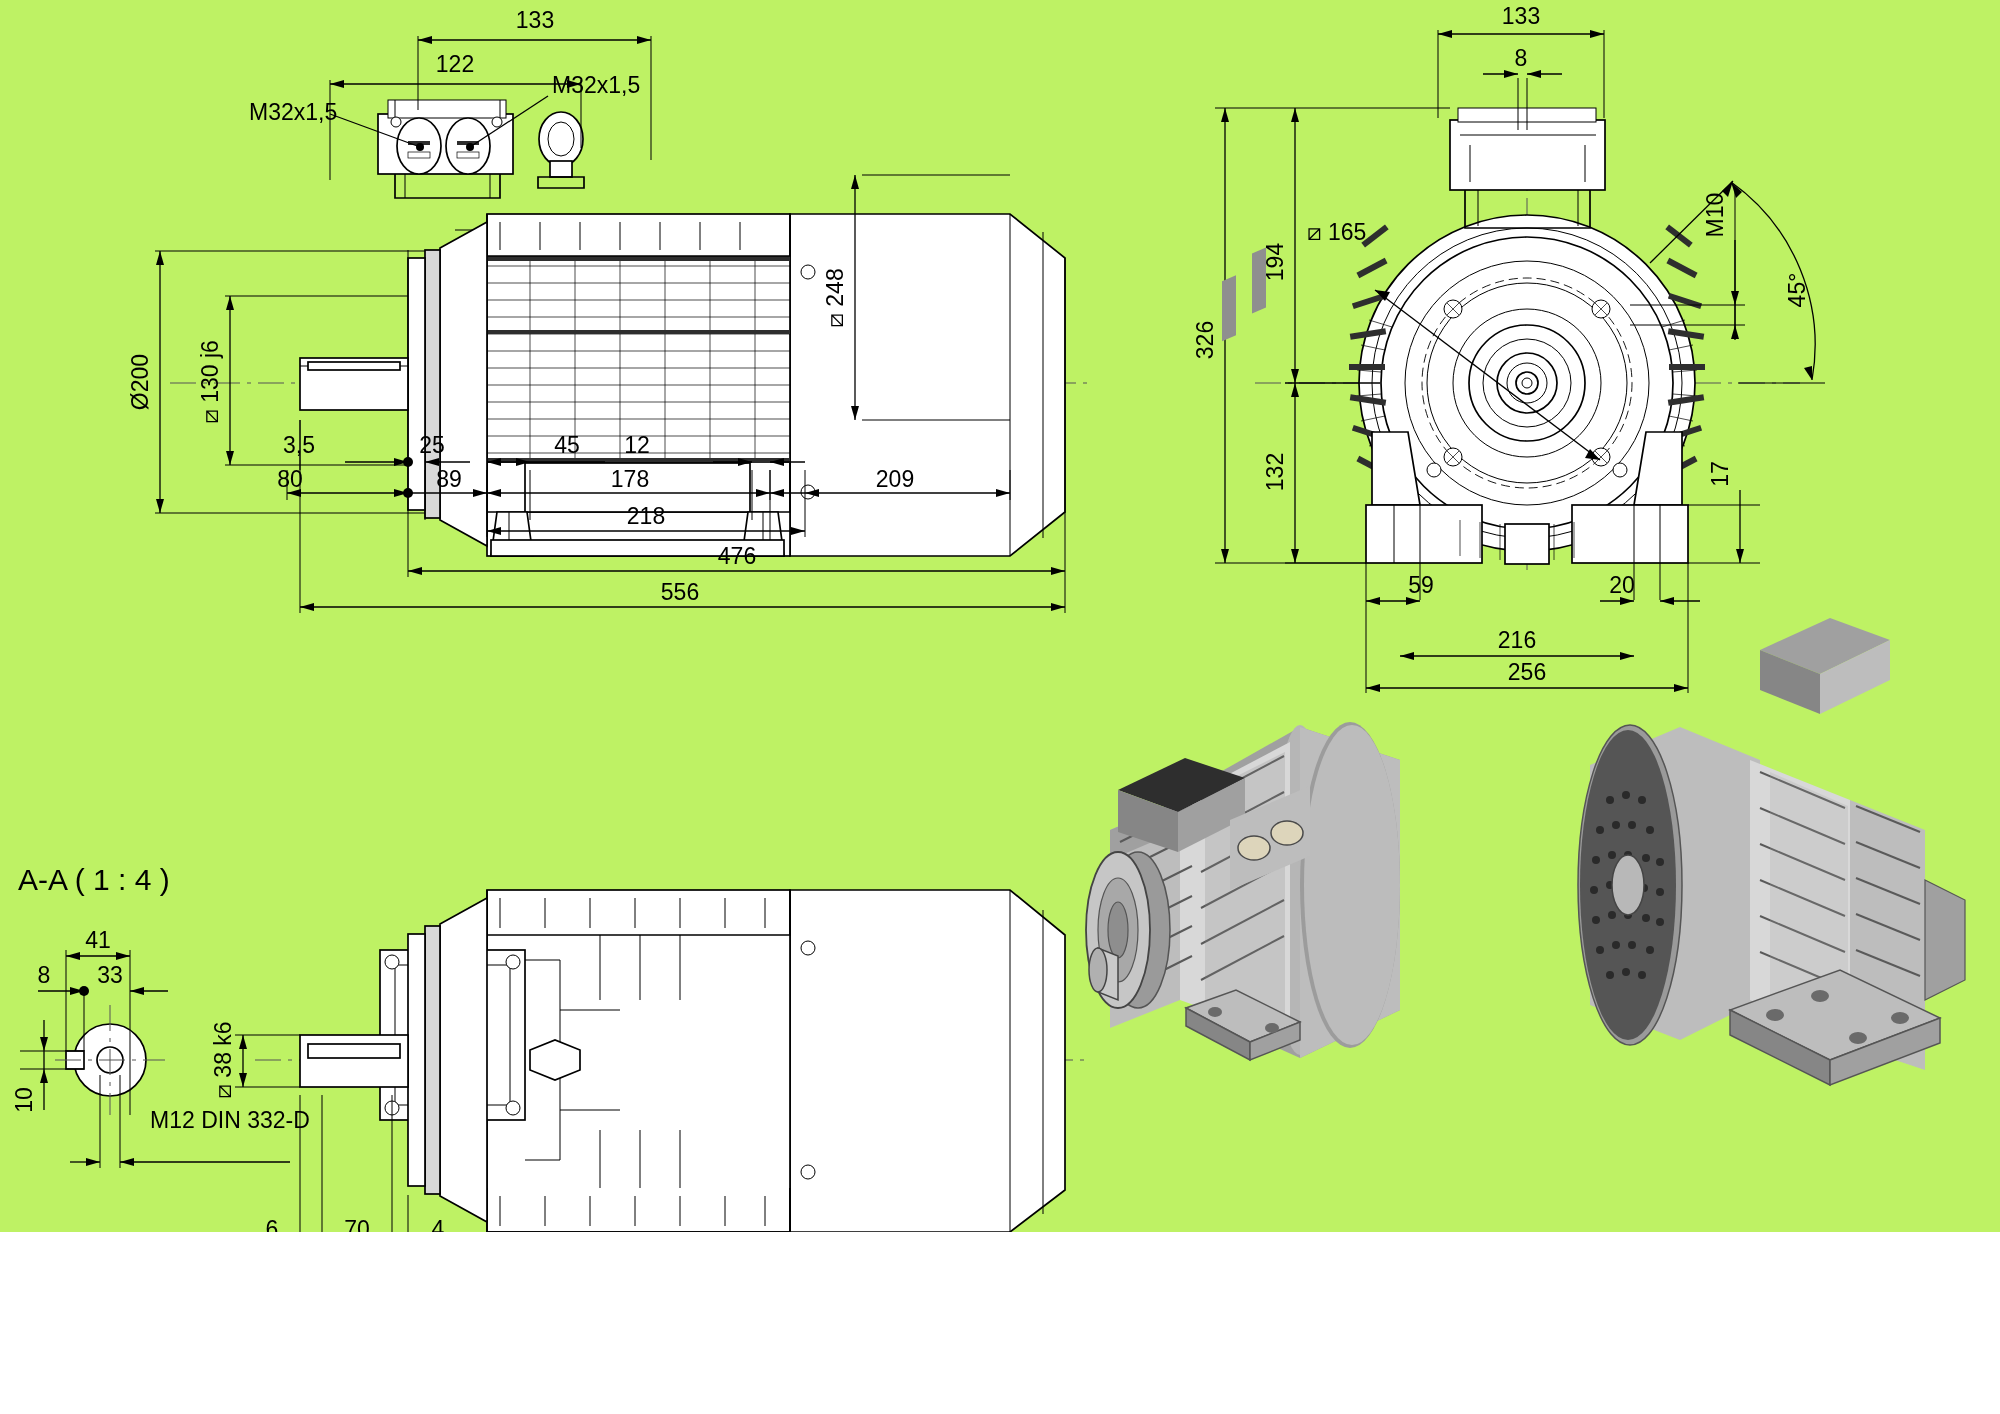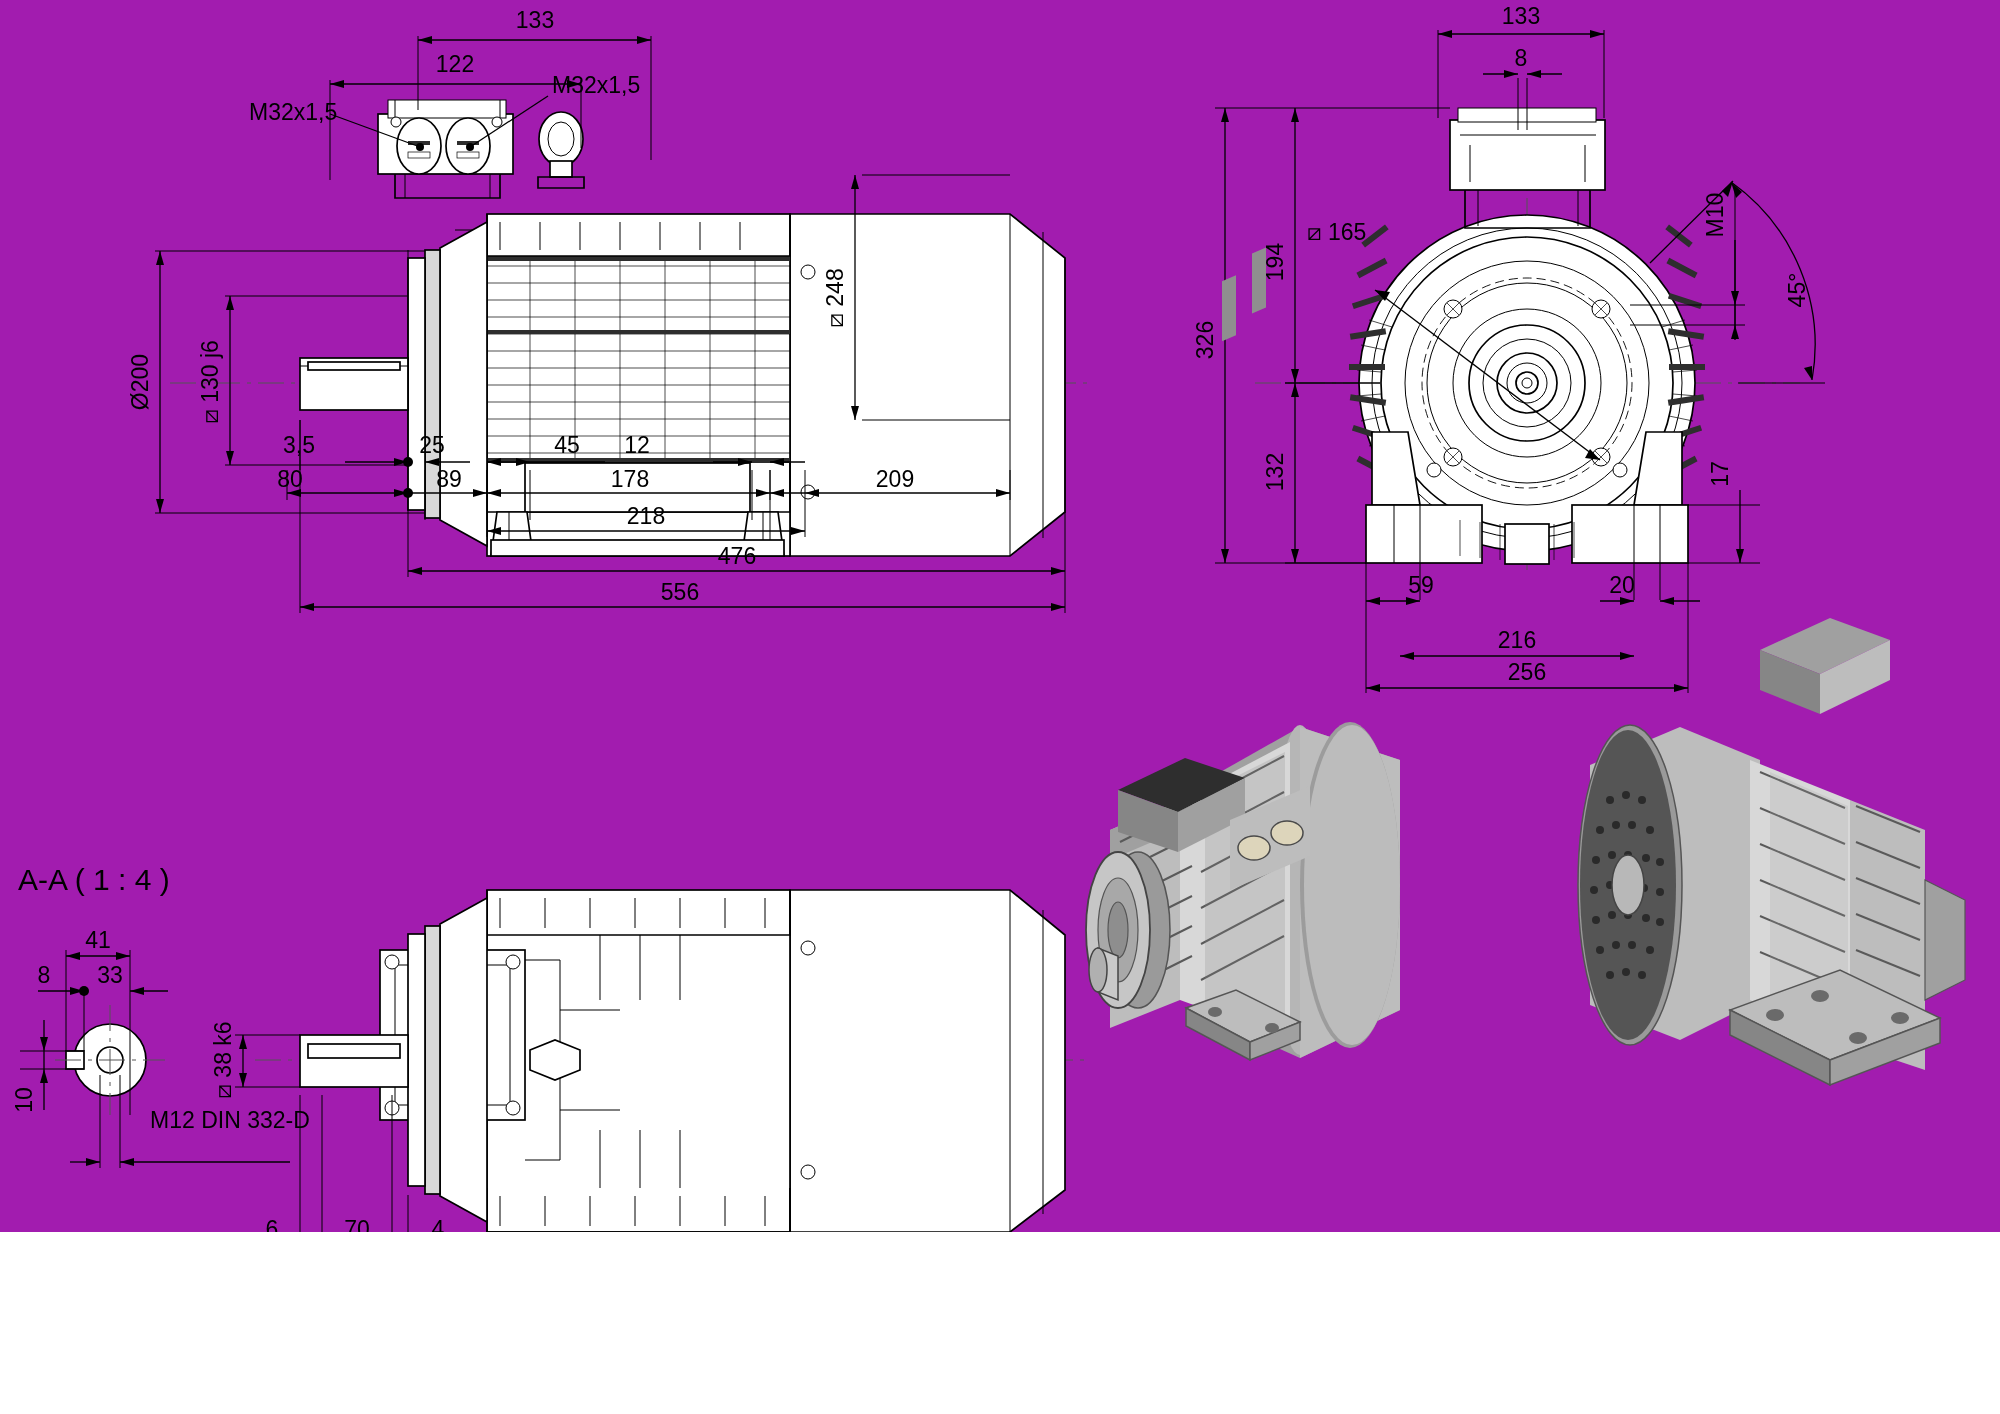--- a/index.html
+++ b/index.html
@@ -5,21 +5,21 @@
   * { box-sizing: border-box; }
   html, body {
     margin: 0; padding: 0;
     background: #ffffff;
     font-family: "Liberation Sans", sans-serif;
   }
   #sheet {
     position: relative;
     width: 2000px;
     height: 1232px;
-    background: #a21caf;
+    background: #bef264;
     overflow: hidden;
   }
   #sheet svg { position: absolute; top: 0; left: 0; }
   .dimtext {
     font-family: "Liberation Sans", sans-serif;
     font-size: 23px;
     fill: #000;
     text-anchor: middle;
     dominant-baseline: alphabetic;
   }

